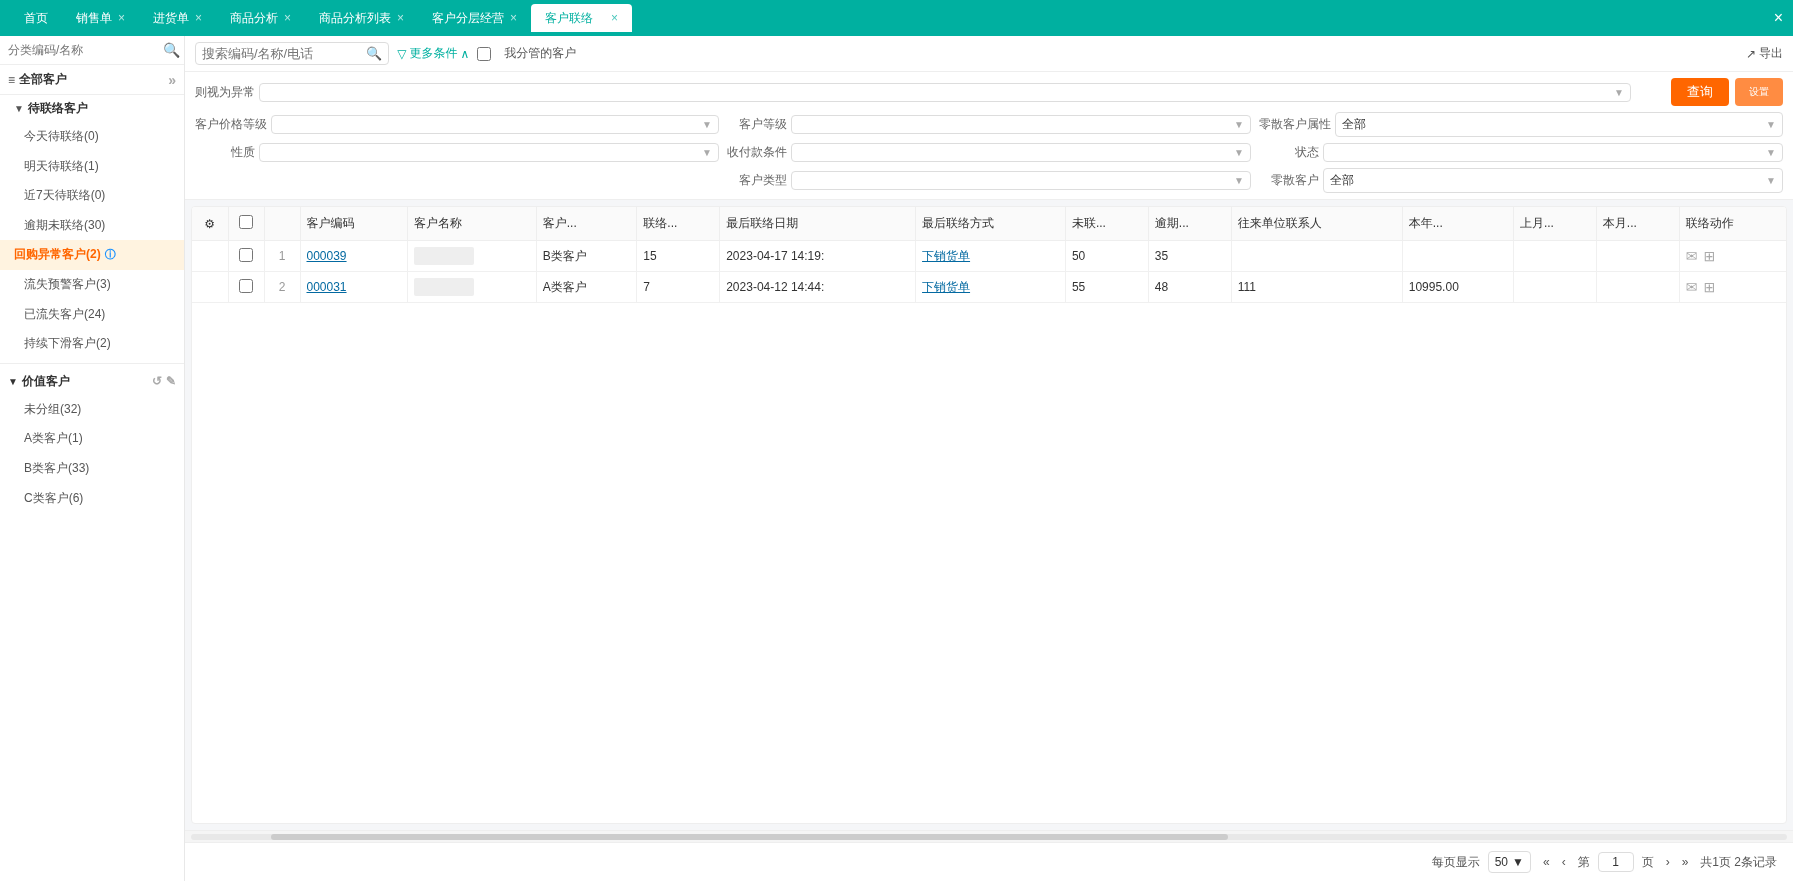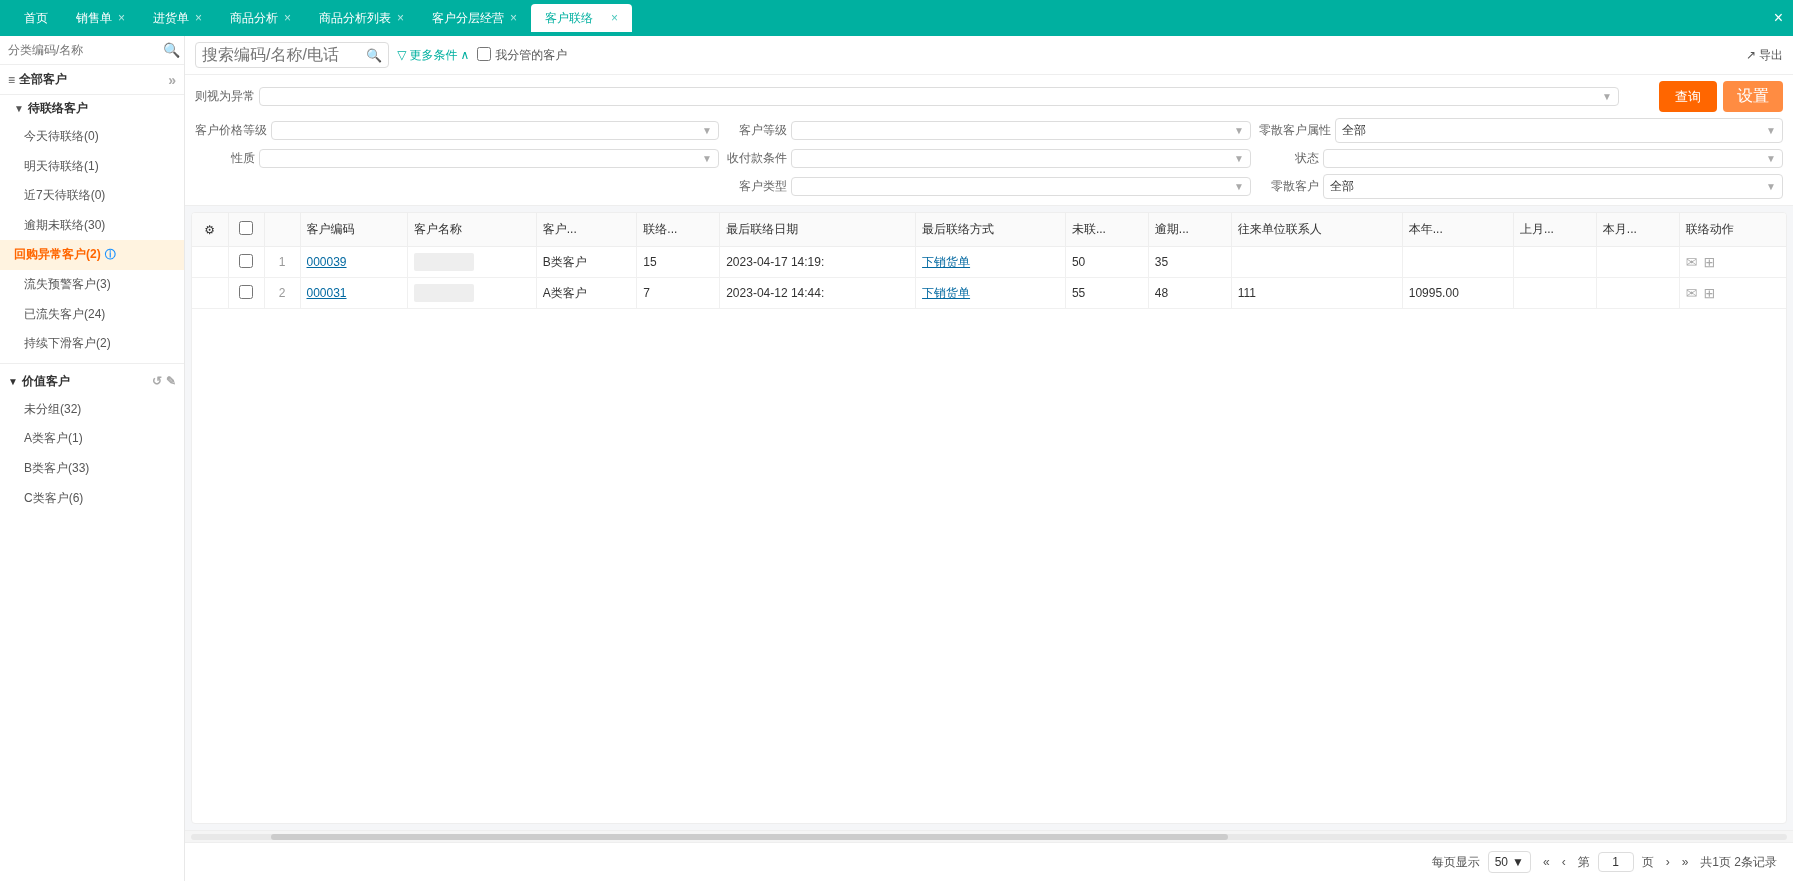--- a/index.html
+++ b/index.html
@@ -139,37 +139,37 @@
       display: flex;
       align-items: center;
       border: 1px solid #ddd;
       border-radius: 4px;
       padding: 3px 6px;
       background: #fff;
     }
     .filter-search input {
       border: none;
       outline: none;
-      font-size: 16px;
+      font-size: 13px;
       width: 160px;
       color: #333;
     }
     .filter-search-icon { color: #aaa; font-size: 13px; margin-left: 4px; cursor: pointer; }
     .more-conditions {
       display: flex;
       align-items: center;
       color: #00b0a0;
       cursor: pointer;
       white-space: nowrap;
       gap: 3px;
     }
     .my-customers {
       display: flex;
-      align-items: flex-start;
-      gap: 4px;
+      align-items: center;
+      gap: 13px;
       color: #555;
       white-space: nowrap;
     }
     .export-btn {
       margin-left: auto;
       display: flex;
       align-items: center;
       gap: 3px;
       color: #555;
       cursor: pointer;
@@ -239,21 +239,21 @@
       cursor: pointer;
       font-size: 13px;
     }
     .btn-settings {
       background: #ff8c42;
       color: #fff;
       border: none;
       border-radius: 4px;
       padding: 5px 14px;
       cursor: pointer;
-      font-size: 16px;
+      font-size: 10px;
     }
     .filter-ellipsis {
       color: #aaa;
       cursor: pointer;
       margin-left: 4px;
     }
 
     
     .table-container {
       flex: 1;

